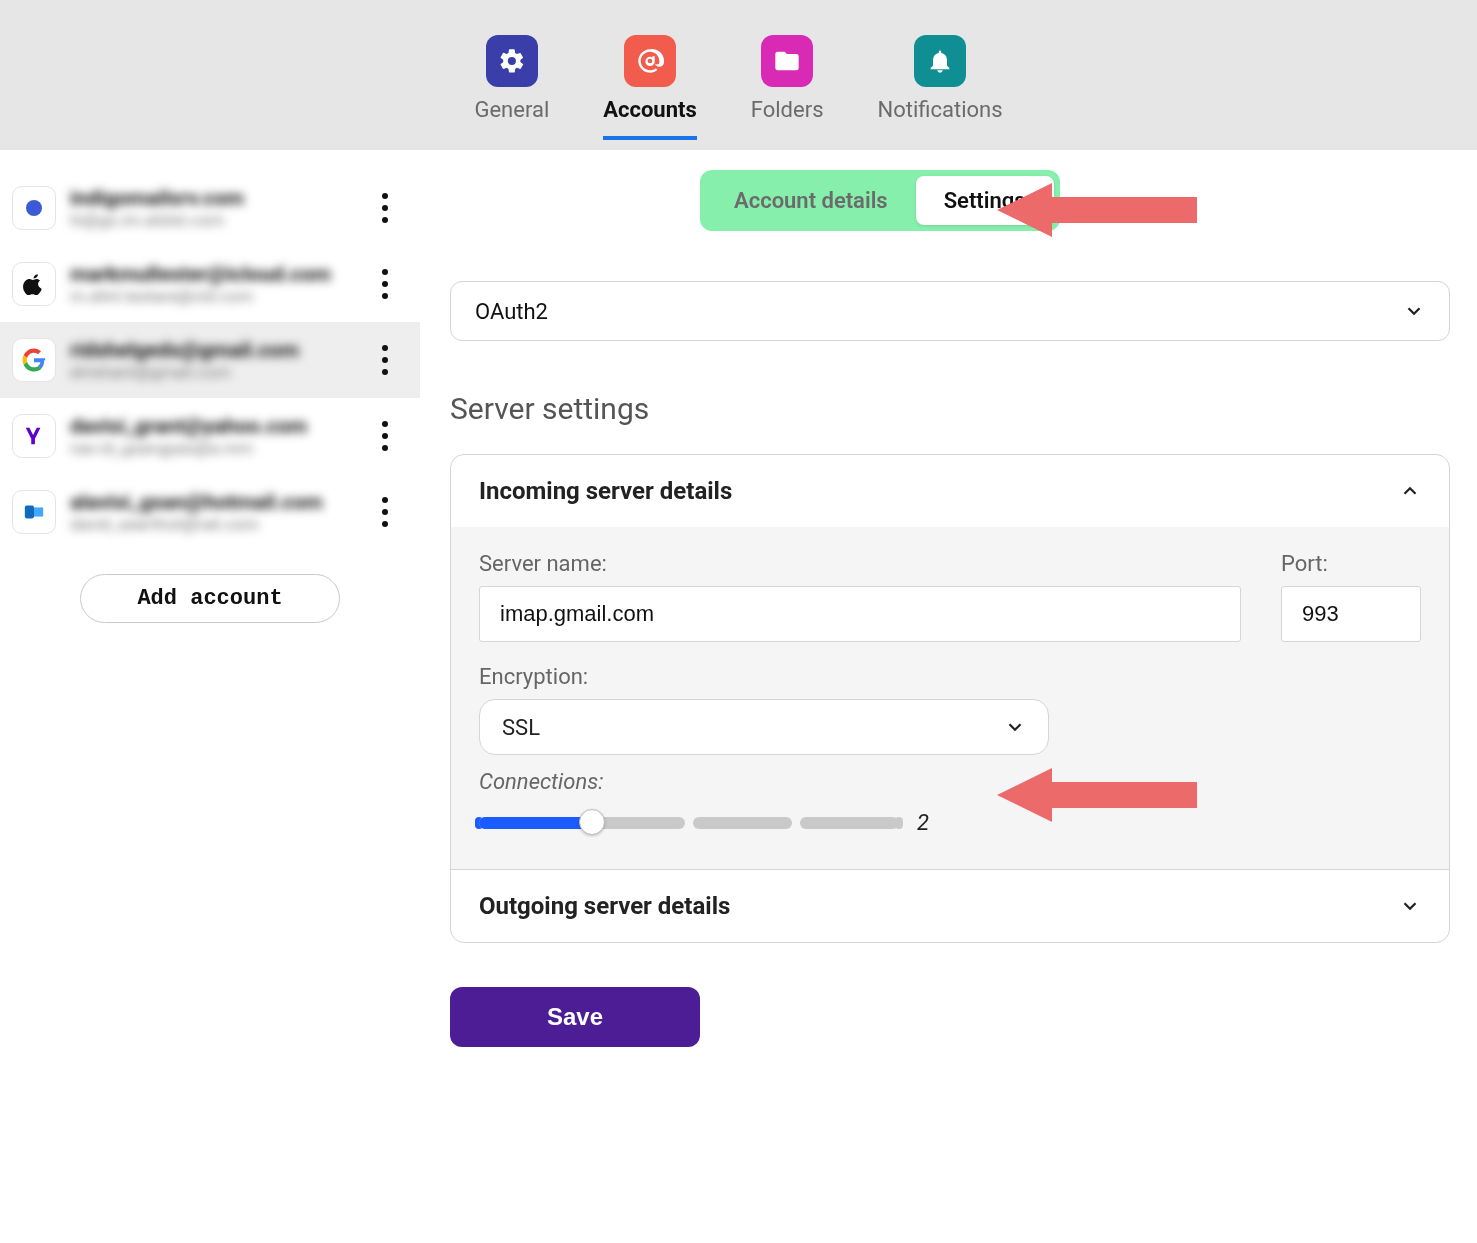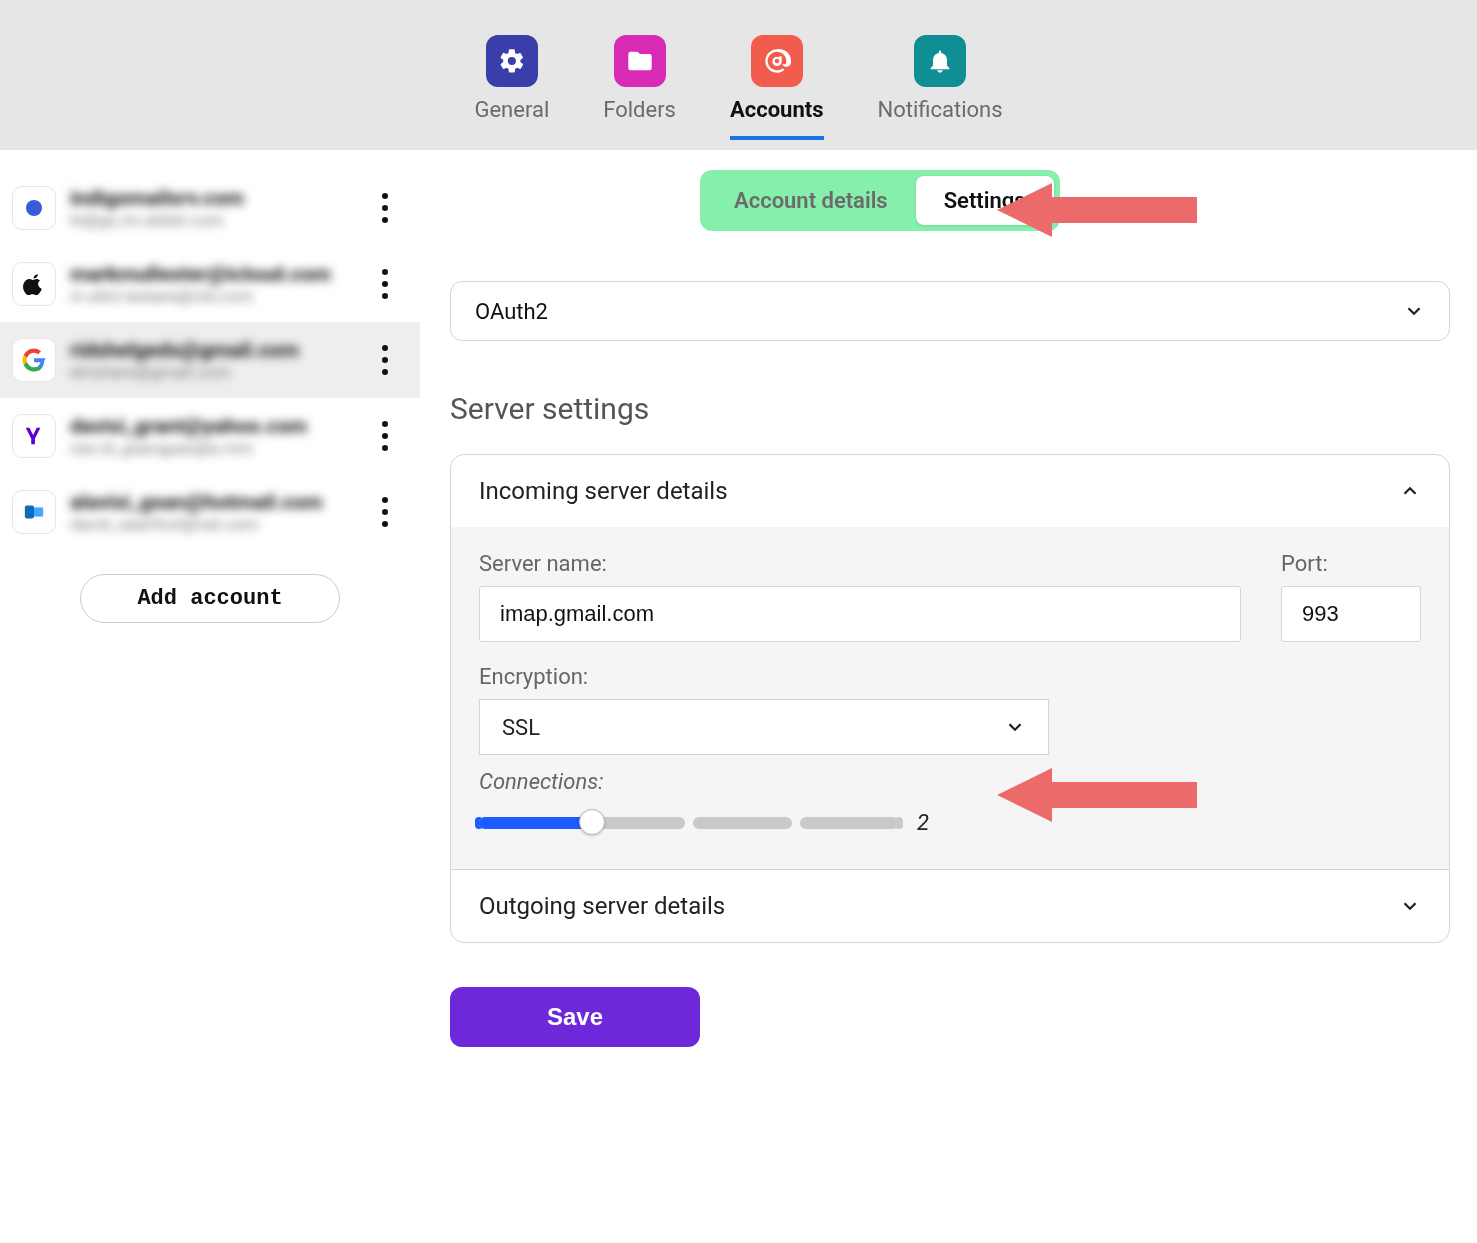--- a/index.html
+++ b/index.html
@@ -148,21 +148,21 @@
     border-radius: 14px;
     width: 1000px;
     max-width: 1000px;
   }
   .card-header {
     display: flex;
     align-items: center;
     justify-content: space-between;
     padding: 22px 28px;
     font-size: 24px;
-    font-weight: 400;
+    font-weight: 700;
     color: #222;
     cursor: pointer;
   }
   .card-body {
     background: #f5f5f5;
     padding: 24px 28px 34px;
   }
   .form-grid { display: flex; gap: 40px; }
   .field { display: flex; flex-direction: column; gap: 10px; }
   .field.grow { flex: 1; }
@@ -173,21 +173,21 @@
     border-radius: 3px;
     background: #fff;
     font-size: 22px;
     padding: 0 20px;
     color: #111;
   }
   .field .port-input { width: 140px; }
   .enc-select {
     height: 56px;
     border: 1px solid #d5d5d5;
-    border-radius: 0;
+    border-radius: 16px;
     background: #fff;
     display: flex;
     align-items: center;
     justify-content: space-between;
     padding: 0 22px;
     font-size: 22px;
     cursor: pointer;
     width: 570px;
   }
   .slider-wrap { display: flex; align-items: center; gap: 18px; margin-top: 6px; }
@@ -234,21 +234,21 @@
   .slider-value { font-size: 22px; color: #222; }
 
   .card-divider { border-top: 1px solid #d5d5d5; }
 
   .save-btn {
     margin-top: 44px;
     width: 250px;
     height: 60px;
     border: none;
     border-radius: 12px;
-    background: #6d28d9;
+    background: #4c1d95;
     color: #fff;
     font-size: 24px;
     font-weight: 700;
     cursor: pointer;
   }
 
   
   .arrow {
     position: absolute;
     width: 200px; height: 70px;
@@ -265,35 +265,35 @@
 
 <div class="tabbar">
   <div class="tab">
     <div class="tab-icon ic-general">
       <svg viewBox="0 0 24 24">
           <path d="M19.14,12.94a7,7,0,0,0,.05-.94,7,7,0,0,0-.05-.94l2.11-1.65a.5.5,0,0,0,.12-.64l-2-3.46a.5.5,0,0,0-.61-.22l-2.49,1a7,7,0,0,0-1.63-.94L14.35,2.5A.5.5,0,0,0,13.86,2H9.86a.5.5,0,0,0-.49.42L9,5.07a7,7,0,0,0-1.63.94l-2.49-1a.5.5,0,0,0-.61.22l-2,3.46a.5.5,0,0,0,.12.64L4.5,11a7,7,0,0,0-.05.94,7,7,0,0,0,.05.94L2.39,14.53a.5.5,0,0,0-.12.64l2,3.46a.5.5,0,0,0,.61.22l2.49-1a7,7,0,0,0,1.63.94l.37,2.65a.5.5,0,0,0,.49.42h4a.5.5,0,0,0,.49-.42l.37-2.65a7,7,0,0,0,1.63-.94l2.49,1a.5.5,0,0,0,.61-.22l2-3.46a.5.5,0,0,0-.12-.64ZM11.86,15.5A3.5,3.5,0,1,1,15.36,12,3.5,3.5,0,0,1,11.86,15.5Z"></path>
         </svg>
     </div>
     <span class="tab-label">General</span>
   </div>
+  <div class="tab active">
+    <div class="tab-icon ic-accounts">
+      <svg viewBox="0 0 24 24">
+          <path d="M12 2a10 10 0 1 0 6.32 17.74l-1.27-1.55A8 8 0 1 1 20 12v1a2 2 0 0 1-4 0V8h-2v.9A4 4 0 1 0 16 12v1a4 4 0 0 0 8 0v-1A10 10 0 0 0 12 2zm0 12a2 2 0 1 1 2-2 2 2 0 0 1-2 2z"></path>
+        </svg>
+    </div>
+    <span class="tab-label">Accounts</span>
+  </div>
   <div class="tab">
     <div class="tab-icon ic-folders">
       <svg viewBox="0 0 24 24">
           <path d="M10 4H4a2 2 0 0 0-2 2v12a2 2 0 0 0 2 2h16a2 2 0 0 0 2-2V8a2 2 0 0 0-2-2h-8l-2-2z"></path>
         </svg>
     </div>
     <span class="tab-label">Folders</span>
-  </div>
-  <div class="tab active">
-    <div class="tab-icon ic-accounts">
-      <svg viewBox="0 0 24 24">
-          <path d="M12 2a10 10 0 1 0 6.32 17.74l-1.27-1.55A8 8 0 1 1 20 12v1a2 2 0 0 1-4 0V8h-2v.9A4 4 0 1 0 16 12v1a4 4 0 0 0 8 0v-1A10 10 0 0 0 12 2zm0 12a2 2 0 1 1 2-2 2 2 0 0 1-2 2z"></path>
-        </svg>
-    </div>
-    <span class="tab-label">Accounts</span>
   </div>
   <div class="tab">
     <div class="tab-icon ic-notif">
       <svg viewBox="0 0 24 24">
           <path d="M12 22a2.5 2.5 0 0 0 2.45-2h-4.9A2.5 2.5 0 0 0 12 22zm6-6V11a6 6 0 0 0-5-5.91V4a1 1 0 0 0-2 0v1.09A6 6 0 0 0 6 11v5l-2 2v1h16v-1z"></path>
         </svg>
     </div>
     <span class="tab-label">Notifications</span>
   </div>
 </div>

